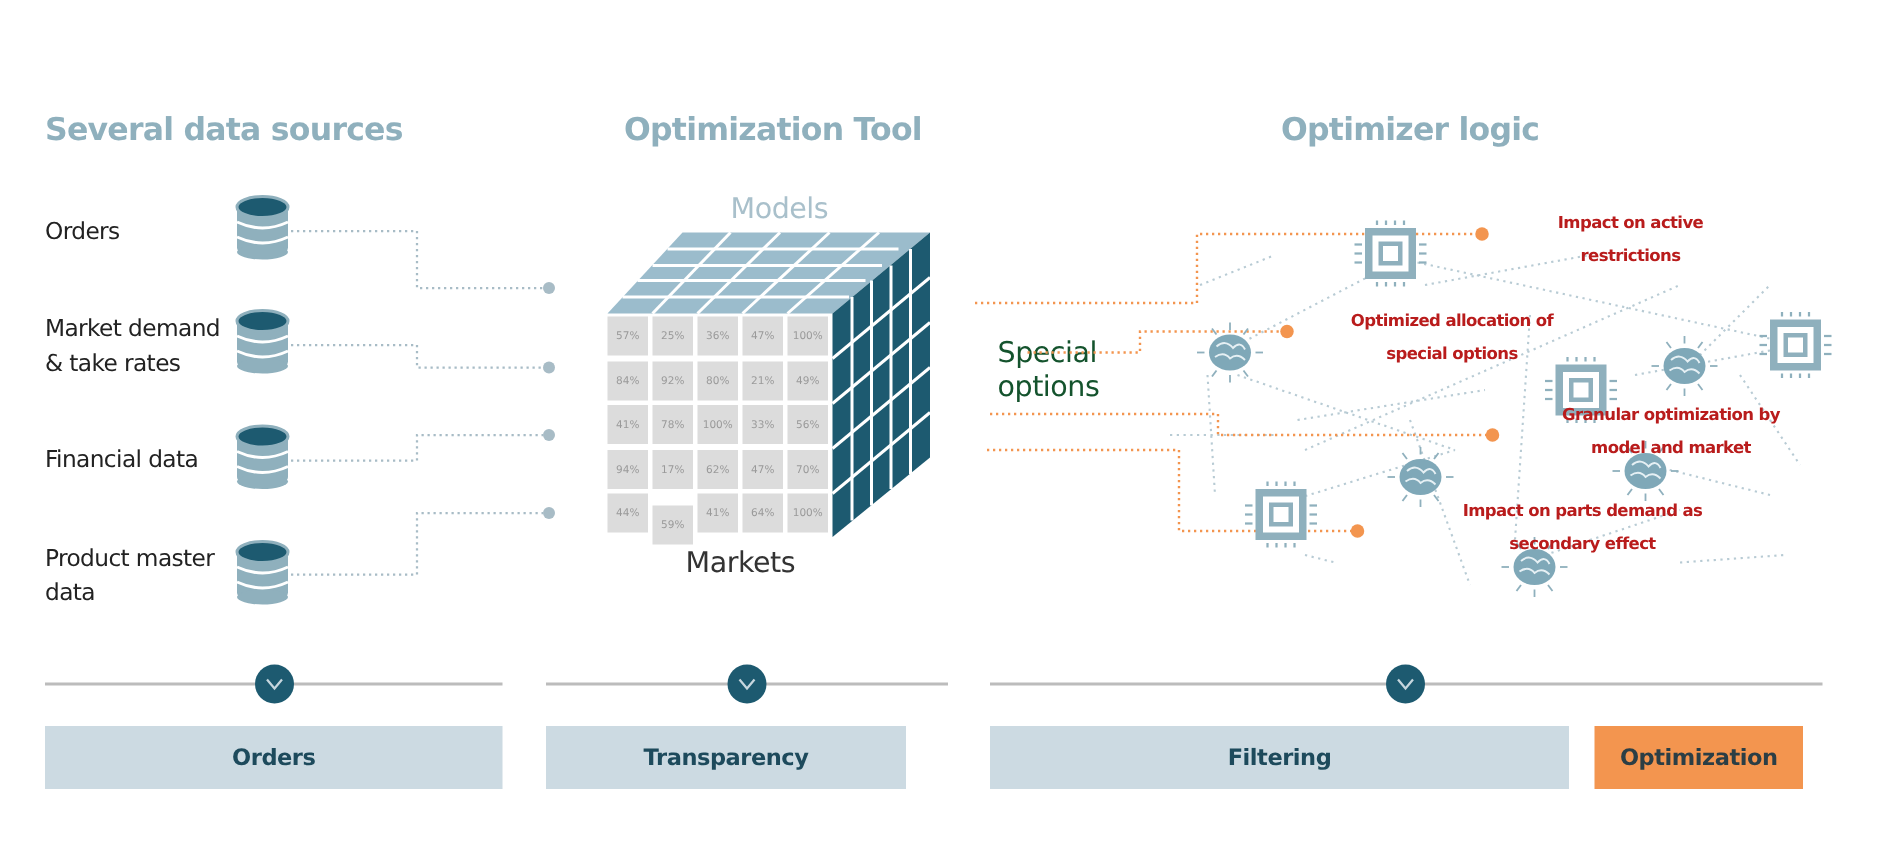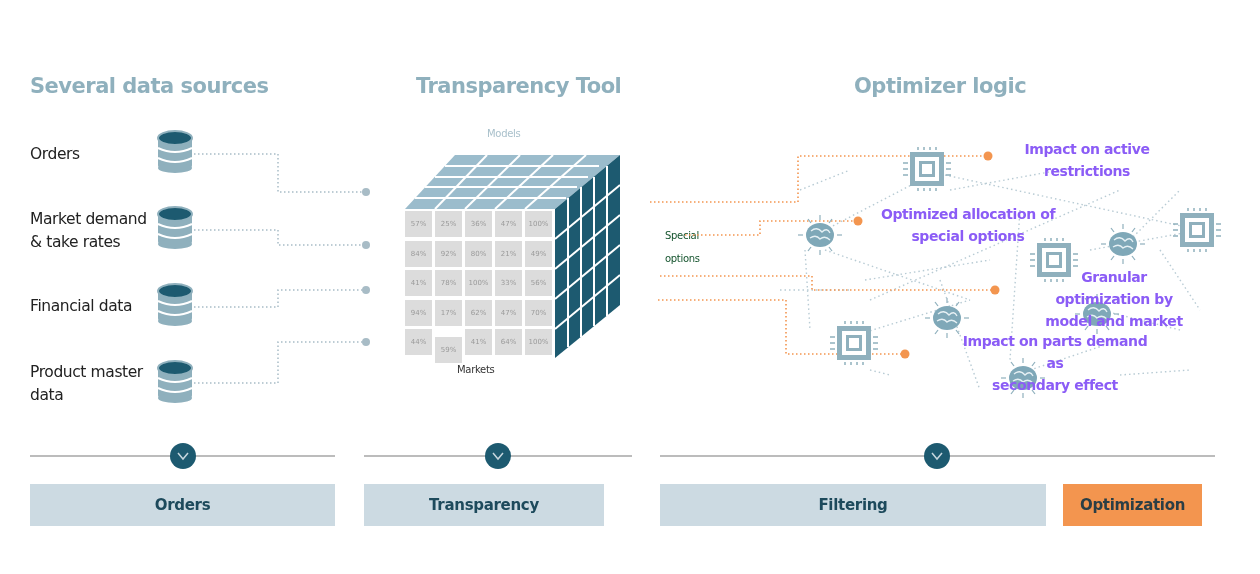--- a/index.html
+++ b/index.html
@@ -1,33 +1,33 @@
 <!DOCTYPE html>
 <html><head>
 <meta charset="utf-8">
 <style>
   html, body { margin: 0; padding: 0; background: #ffffff; }
   body { width: 1260px; height: 574px; position: relative; overflow: hidden; font-family: "DejaVu Sans", sans-serif; }
   .abs { position: absolute; }
   .section-title { position: absolute; font-family: "DejaVu Sans", sans-serif; font-weight: bold; font-size: 21px; color: #8fb0bd; letter-spacing: -0.5px; }
   .src-label { position: absolute; font-family: "DejaVu Sans", sans-serif; font-size: 15.5px; color: #222; line-height: 23px; letter-spacing: -0.4px; }
-  .cube-label { position: absolute; font-family: "DejaVu Sans", sans-serif; font-size: 10px; letter-spacing: -0.3px; }
-  .opt-label { position: absolute; font-family: "DejaVu Sans", sans-serif; font-weight: bold; font-size: 14px; color: #8b5cf6; text-align: center; line-height: 22px; letter-spacing: -0.4px; white-space: nowrap; }
+  .cube-label { position: absolute; font-family: "DejaVu Sans", sans-serif; font-size: 19px; letter-spacing: -0.3px; }
+  .opt-label { position: absolute; font-family: "DejaVu Sans", sans-serif; font-weight: bold; font-size: 11px; color: #b91c1c; text-align: center; line-height: 22px; letter-spacing: -0.4px; white-space: nowrap; }
   .cell { position: absolute; width: 27px; height: 26px; background: #dcdcdc; font-size: 7px; color: #9a9a9a; display: flex; align-items: center; justify-content: center; font-family: "DejaVu Sans", sans-serif; }
   .phase { position: absolute; top: 484px; height: 42px; background: #ccdae2; display: flex; align-items: center; justify-content: center; font-family: "DejaVu Sans", sans-serif; font-weight: bold; font-size: 15px; color: #1d4a5c; letter-spacing: -0.3px; }
   .phase.active { background: #f3954f; color: #2b3e45; }
   .hline { position: absolute; top: 455px; height: 2px; background: #bcbcbc; }
   .chev { position: absolute; top: 443px; width: 26px; height: 26px; border-radius: 50%; background: #1d5a70; }
   .chev svg { position: absolute; left: 0; top: 0; }
 </style>
 </head>
 <body>
 
 <div class="section-title" style="left:30px; top:74px;">Several data sources</div>
-<div class="section-title" style="left:416px; top:74px;">Transparency Tool</div>
+<div class="section-title" style="left:416px; top:74px;">Optimization Tool</div>
 <div class="section-title" style="left:854px; top:74px;">Optimizer logic</div>
 
 <div class="src-label" style="left:30px; top:143px;">Orders</div>
 <div class="src-label" style="left:30px; top:208px; white-space:pre-line;">Market demand
 &amp; take rates</div>
 <div class="src-label" style="left:30px; top:295px;">Financial data</div>
 <div class="src-label" style="left:30px; top:361px; white-space:pre-line;">Product master
 data</div>
 
 <svg class="abs" style="left:0; top:0;" width="400" height="430">

